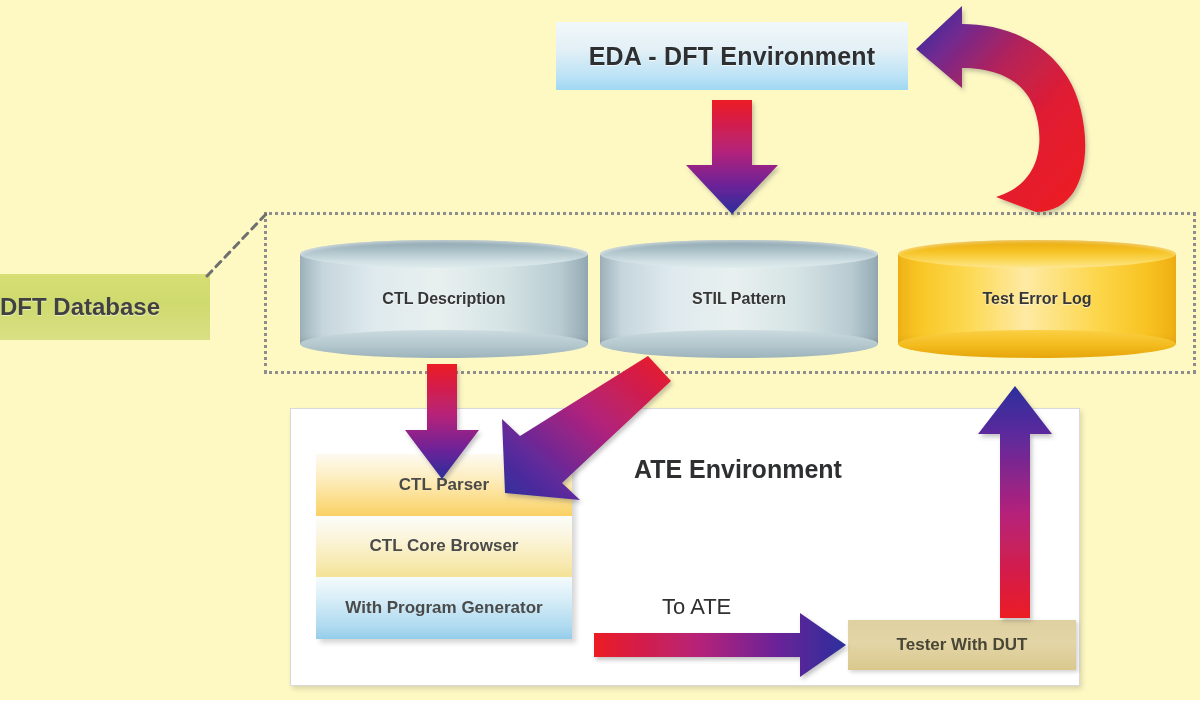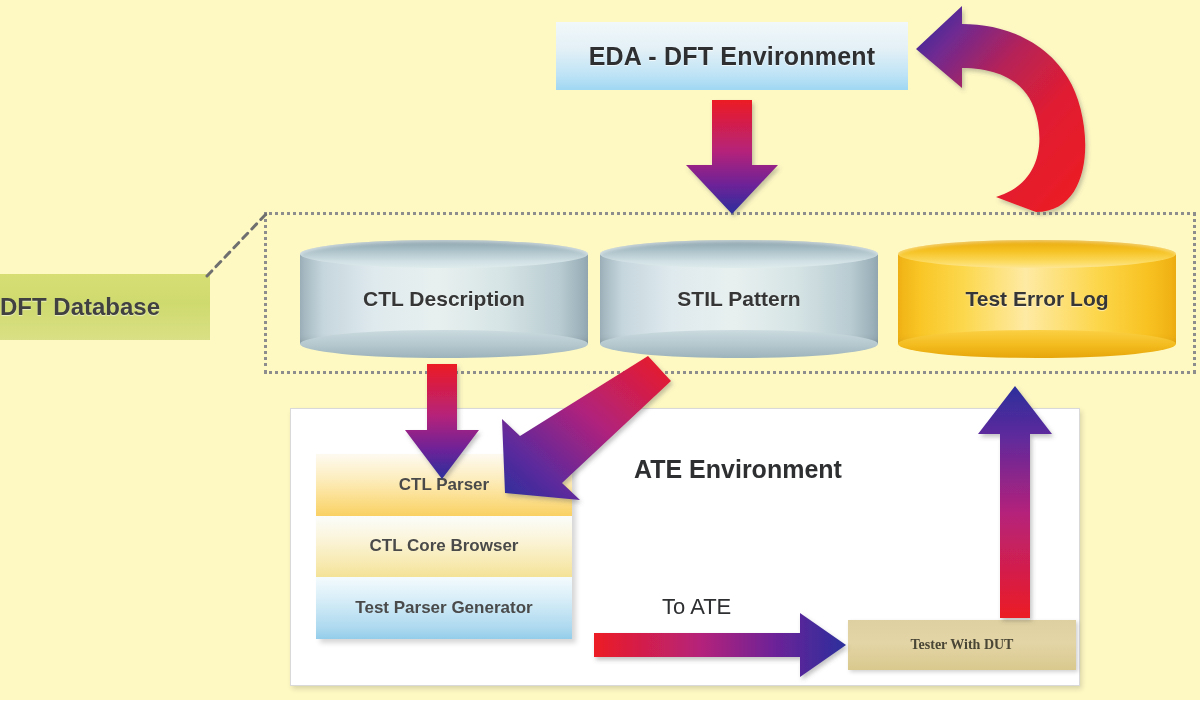--- a/index.html
+++ b/index.html
@@ -66,21 +66,21 @@
     border-radius: 50% / 50%;
   }
   .cyl .bottom {
     position: absolute; left: 0; right: 0; bottom: 0; height: 28px;
     border-radius: 50% / 50%;
   }
   .cyl .lbl {
     position: absolute; left: 0; right: 0; top: 50%;
     transform: translateY(-50%);
     text-align: center;
-    font-size: 21px; font-weight: bold;
+    font-size: 16px; font-weight: bold;
     color: #363636;
     white-space: nowrap;
     text-shadow: 0 1px 1px rgba(255,255,255,.6);
     z-index: 5;
   }
   
   .cyl-blue .body {
     background: linear-gradient(to right,
        #9eb2bb 0%, #c6d6dd 8%, #dfeaee 26%, #e8f0ef 48%,
        #d6e4e5 70%, #b9ccd2 90%, #93a9b3 100%);
@@ -149,23 +149,22 @@
 
   
   #tester-box {
     left: 848px; top: 620px;
     width: 228px; height: 50px;
     background: linear-gradient(to bottom, #ded0a0 0%, #e3d5a6 45%, #d9c98e 100%);
     display: flex; align-items: center; justify-content: center;
     box-shadow: 2px 2px 4px rgba(0,0,0,.18);
   }
   #tester-box .lbl {
-    font-size: 14px; font-weight: bold; color: #4a4636;
-    white-space: nowrap;
-    font-family: Liberation Serif, serif;
+    font-size: 17px; font-weight: bold; color: #4a4636;
+    white-space: nowrap;
   }
 
   
   #to-ate {
     left: 662px; top: 594px;
     font-size: 22px; font-weight: normal; color: #2e2f31;
     white-space: nowrap;
   }
 
   
@@ -211,21 +210,21 @@
   <div class="abs" id="ate-label">ATE Environment</div>
 
   <div class="abs" id="modules">
     <div class="module mod-parser">
       <span>CTL Parser</span>
     </div>
     <div class="module mod-browser">
       <span>CTL Core Browser</span>
     </div>
     <div class="module mod-tpg">
-      <span>Test Parser Generator</span>
+      <span>With Program Generator</span>
     </div>
   </div>
 
   <div class="abs" id="to-ate">To ATE</div>
 
   <div class="abs" id="tester-box">
     <span class="lbl">Tester With DUT</span>
   </div>
 
   <svg class="abs" id="arrows" viewBox="0 0 1200 706">

